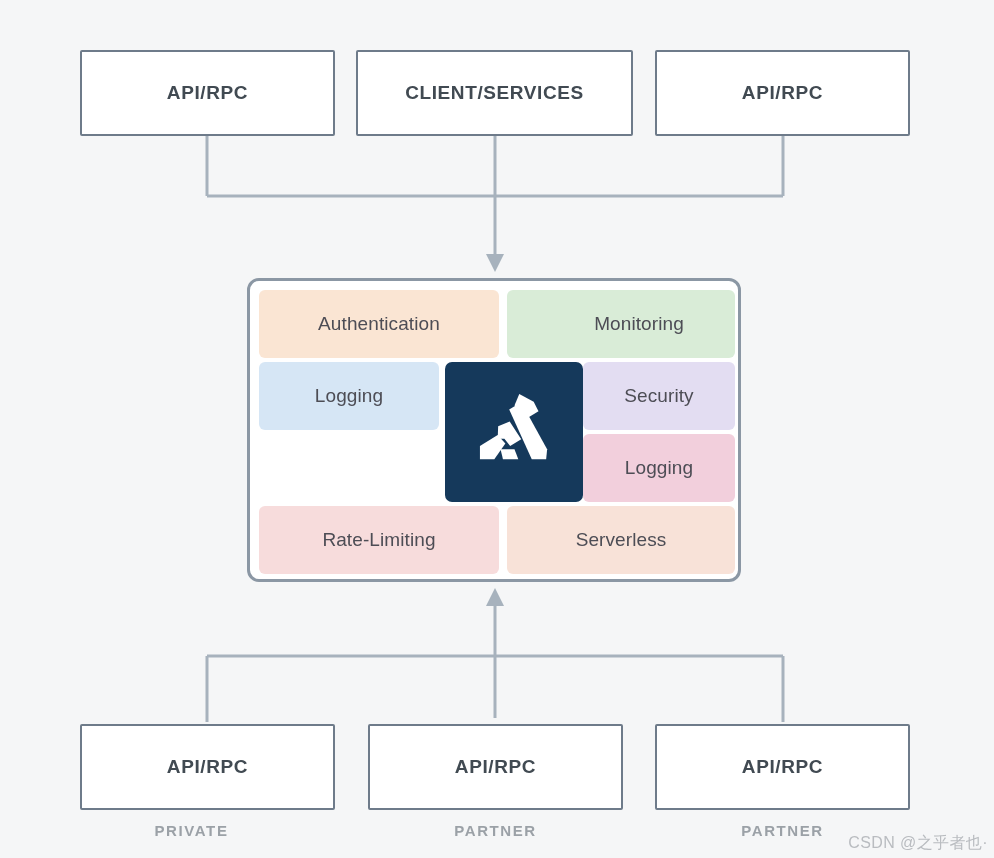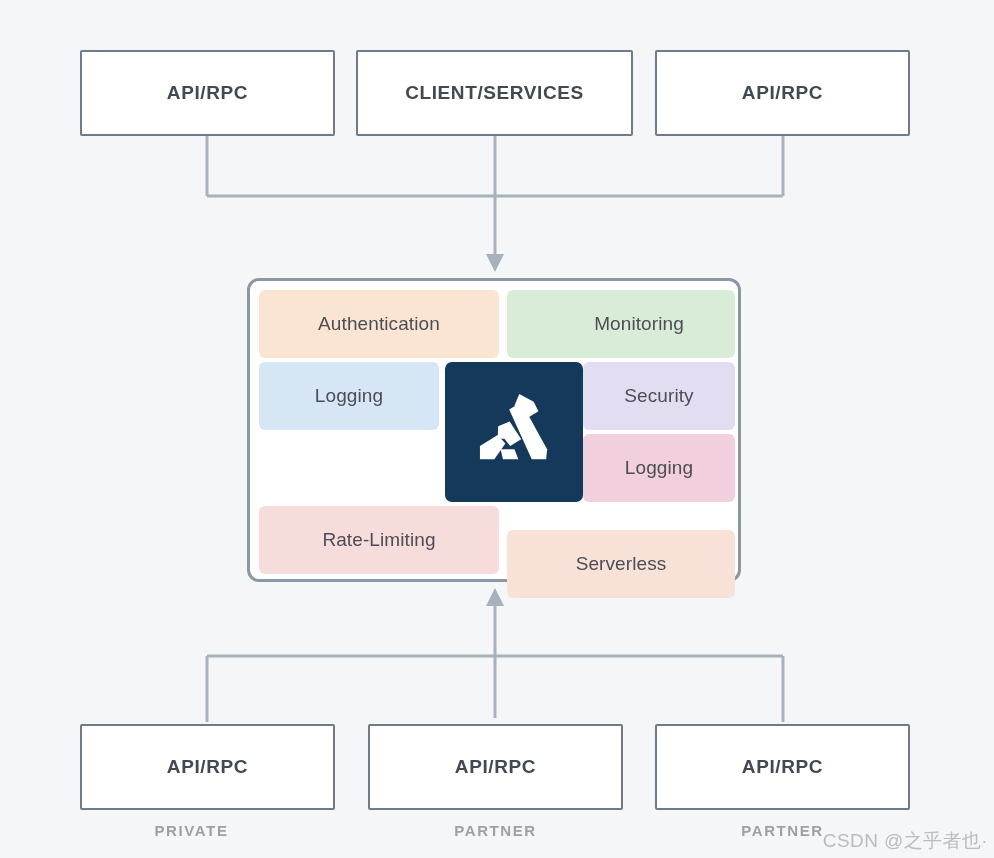--- a/index.html
+++ b/index.html
@@ -115,21 +115,21 @@
     align-items: center;
     justify-content: center;
   }
   #gateway-logo svg { display: block; }
 
   
   #watermark {
     position: absolute;
     right: 6px;
     bottom: 4px;
-    font-size: 19px;
+    font-size: 16px;
     color: #b9bcc0;
     white-space: nowrap;
     letter-spacing: 0.4px;
   }
 </style>
 </head>
 <body>
 
 <div id="canvas">
 
@@ -189,21 +189,21 @@
 
 
       <div class="feature-tile t-caching" style="background:#f2cfdc;">
         <span class="feature-label">Logging</span>
       </div>
 
       <div class="feature-tile t-rate" style="background:#f7dcdc;">
         <span class="feature-label">Rate-Limiting</span>
       </div>
 
-      <div class="feature-tile t-server" style="background:#f8e2d8;margin-top:24px;">
+      <div class="feature-tile t-server" style="background:#f8e2d8;">
         <span class="feature-label">Serverless</span>
       </div>
 
       <div id="gateway-logo" style="background:#15395b;">
         <svg width="96" height="96" viewBox="0 0 100 100" xmlns="http://www.w3.org/2000/svg">
           <g fill="#ffffff">
 
             <path d="M55.5,10.5 L70.5,18.5 L75.5,28.5 L64.0,35.5 L50.5,22.5 Z"></path>
 
             <path d="M45.0,26.5 L57.5,19.0 L84.5,68.0 L83.5,78.5 L68.5,78.5 Z"></path>

